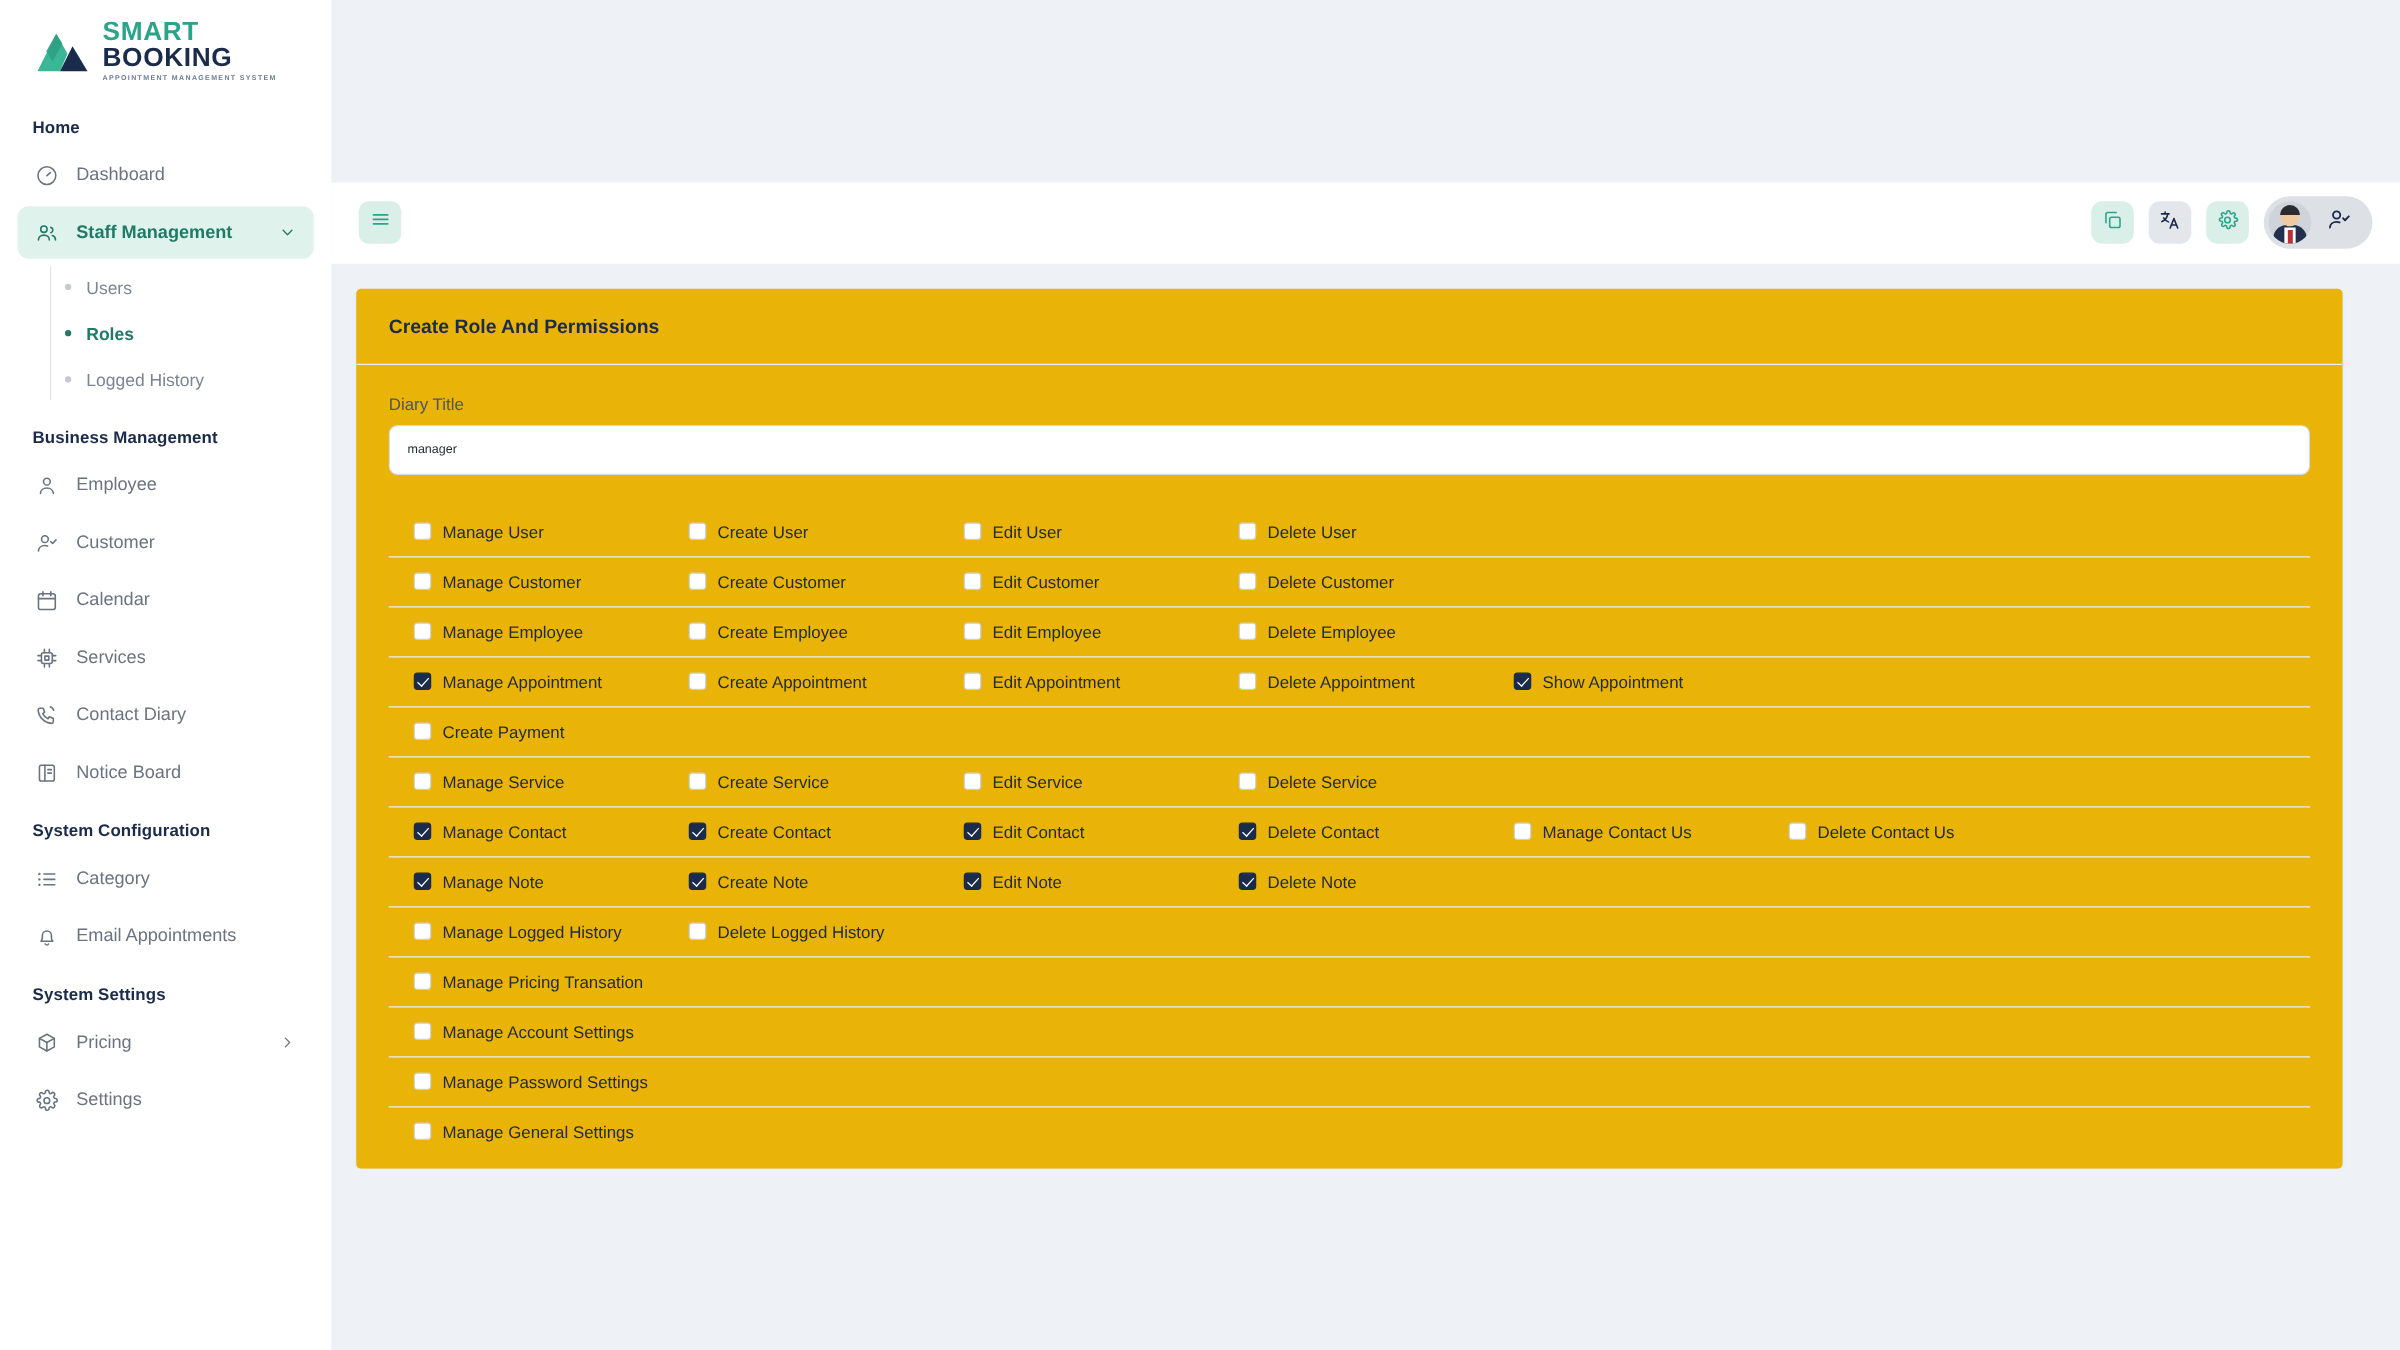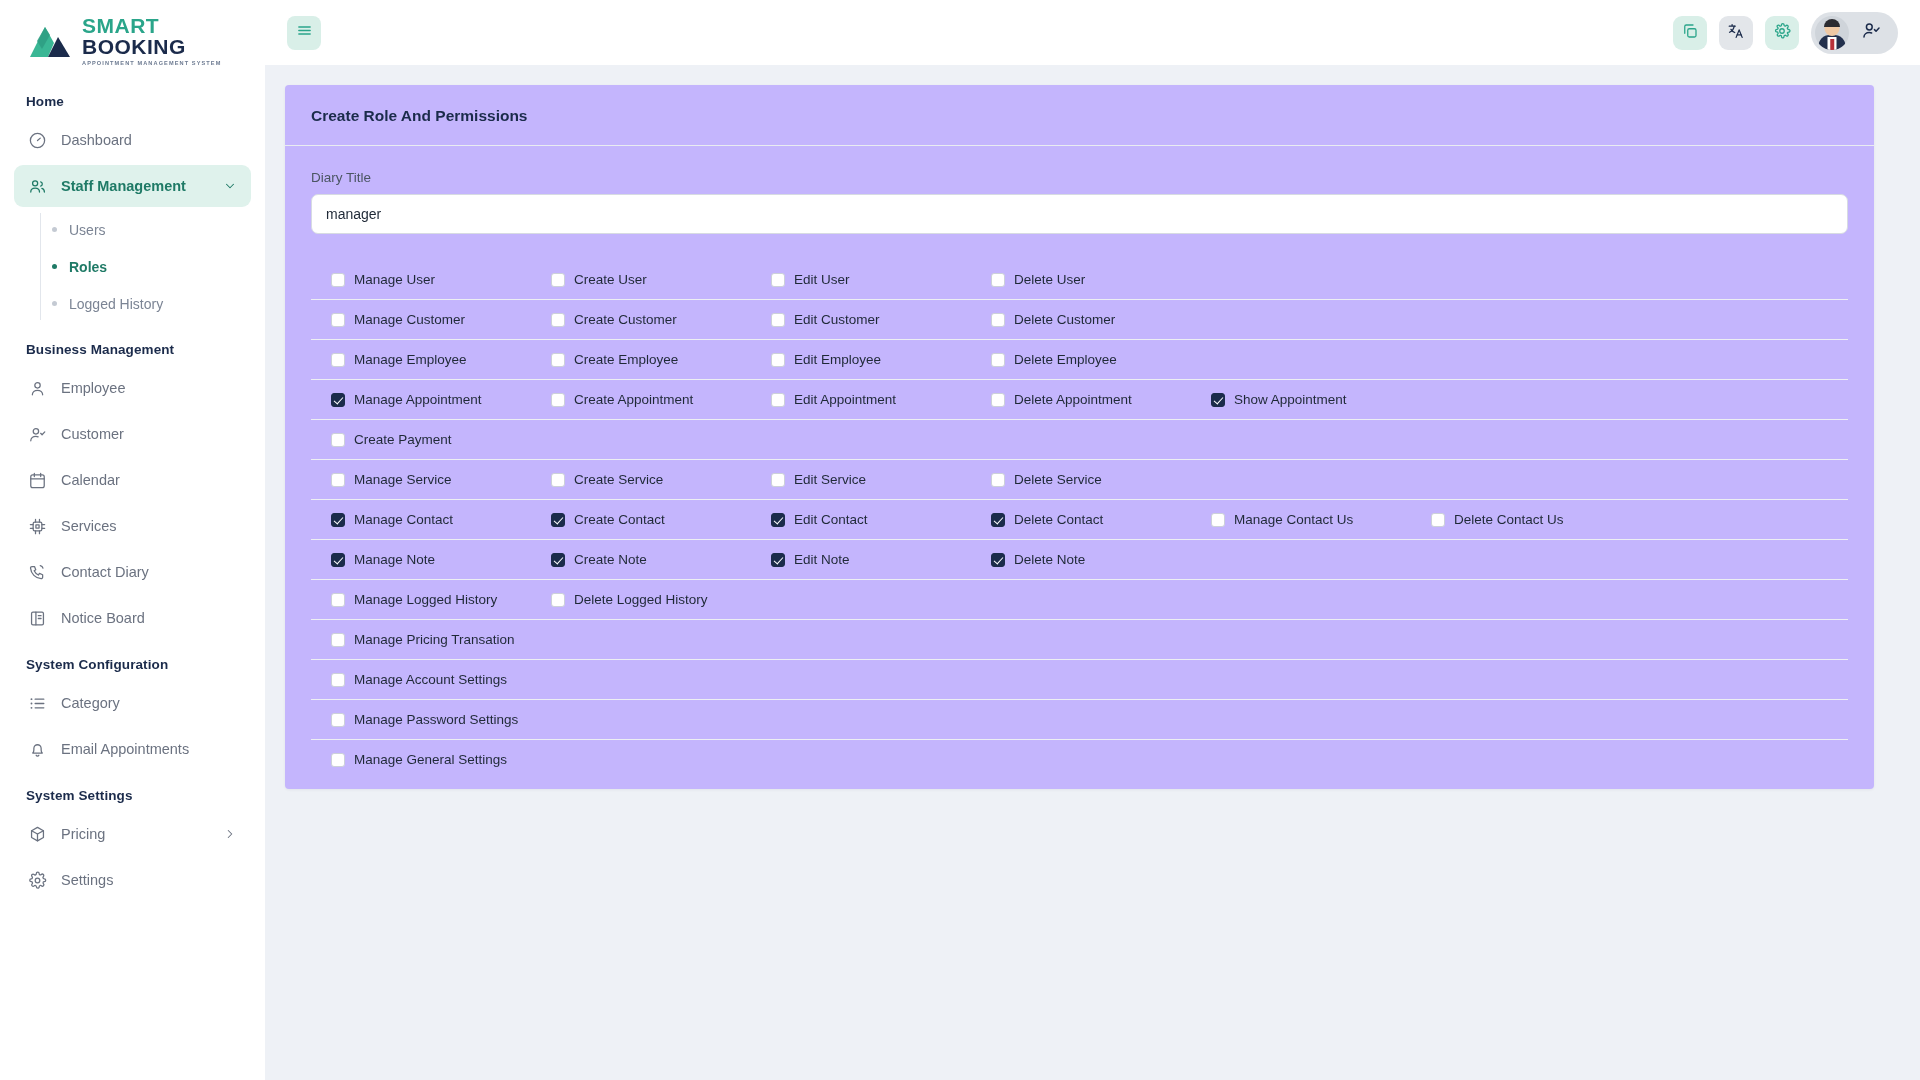--- a/index.html
+++ b/index.html
@@ -2,21 +2,21 @@
 <html><head>
 <meta charset="utf-8">
 <style>
   * { box-sizing: border-box; margin: 0; padding: 0; }
   html, body {
     width: 1920px; height: 1080px;
     font-family: "Liberation Sans", sans-serif;
     background: #eef1f6;
     overflow: hidden;
   }
-  .app { position: relative; width: 1920px; height: 1080px; display: flex; }
+  .app { position: relative; width: 1920px; height: 1080px; display: flex; align-items: center; }
 
   
   .sidebar {
     width: 265px; height: 1080px; background: #ffffff;
     flex: 0 0 265px; position: relative; overflow: hidden;
   }
   .logo-wrap { height: 80px; display: flex; align-items: center; padding-left: 28px; }
   .logo-mark { width: 44px; height: 38px; position: relative; flex: 0 0 44px; }
   .logo-text { margin-left: 10px; }
   .logo-title { font-size: 21px; font-weight: 700; letter-spacing: .5px; color: #2aa58a; line-height: 1; }
@@ -84,29 +84,29 @@
     background: #cfd4da; flex: 0 0 34px;
   }
   .avatar .head { position: absolute; left: 50%; top: 5px; transform: translateX(-50%); width: 15px; height: 15px; border-radius: 50%; background: #f0c9a4; }
   .avatar .hair { position: absolute; left: 50%; top: 3px; transform: translateX(-50%); width: 16px; height: 8px; border-radius: 8px 8px 0 0; background: #2b2b30; }
   .avatar .body { position: absolute; left: 50%; bottom: 0; transform: translateX(-50%); width: 27px; height: 15px; border-radius: 11px 11px 0 0; background: #23304d; }
   .avatar .shirt { position: absolute; left: 50%; bottom: 0; transform: translateX(-50%); width: 9px; height: 13px; background: #fff; }
   .avatar .tie { position: absolute; left: 50%; bottom: 0; transform: translateX(-50%); width: 3.5px; height: 11px; background: #b8313a; }
   .profile-pill .usr svg { width: 21px; height: 21px; fill: none; stroke: #1b2b4b; stroke-width: 1.7; stroke-linecap: round; stroke-linejoin: round; }
 
   .content { flex: 1; padding: 20px 46px 0 20px; overflow: hidden; }
-  .card { background: #c4b5fd; border-radius: 4px; box-shadow: 0 1px 3px rgba(20,30,55,.06); overflow: hidden; }
+  .card { background: #eab308; border-radius: 4px; box-shadow: 0 1px 3px rgba(20,30,55,.06); overflow: hidden; }
   .card-head { padding: 22px 26px 20px 26px; border-bottom: 1px solid #e9ecf1; }
   .card-title { font-size: 15.5px; font-weight: 700; color: #1b2b4b; }
   .card-body { padding: 24px 26px 10px 26px; }
 
   .field-label { font-size: 13.5px; color: #4b5563; margin-bottom: 9px; }
   .text-input {
     width: 100%; height: 40px; border: 1px solid #d7dbe2; border-radius: 7px;
-    padding: 0 14px; font-size: 14px; color: #1f2937; background: #fff;
+    padding: 0 14px; font-size: 10px; color: #1f2937; background: #fff;
     font-family: "Liberation Sans", sans-serif; outline: none;
   }
 
   .perm-list { margin-top: 26px; }
   .perm-row {
     display: flex; flex-wrap: wrap; align-items: center;
     padding: 12px 0 12px 20px; border-bottom: 1px solid #edeff3;
     row-gap: 7px;
   }
   .perm-row:last-child { border-bottom: none; }

